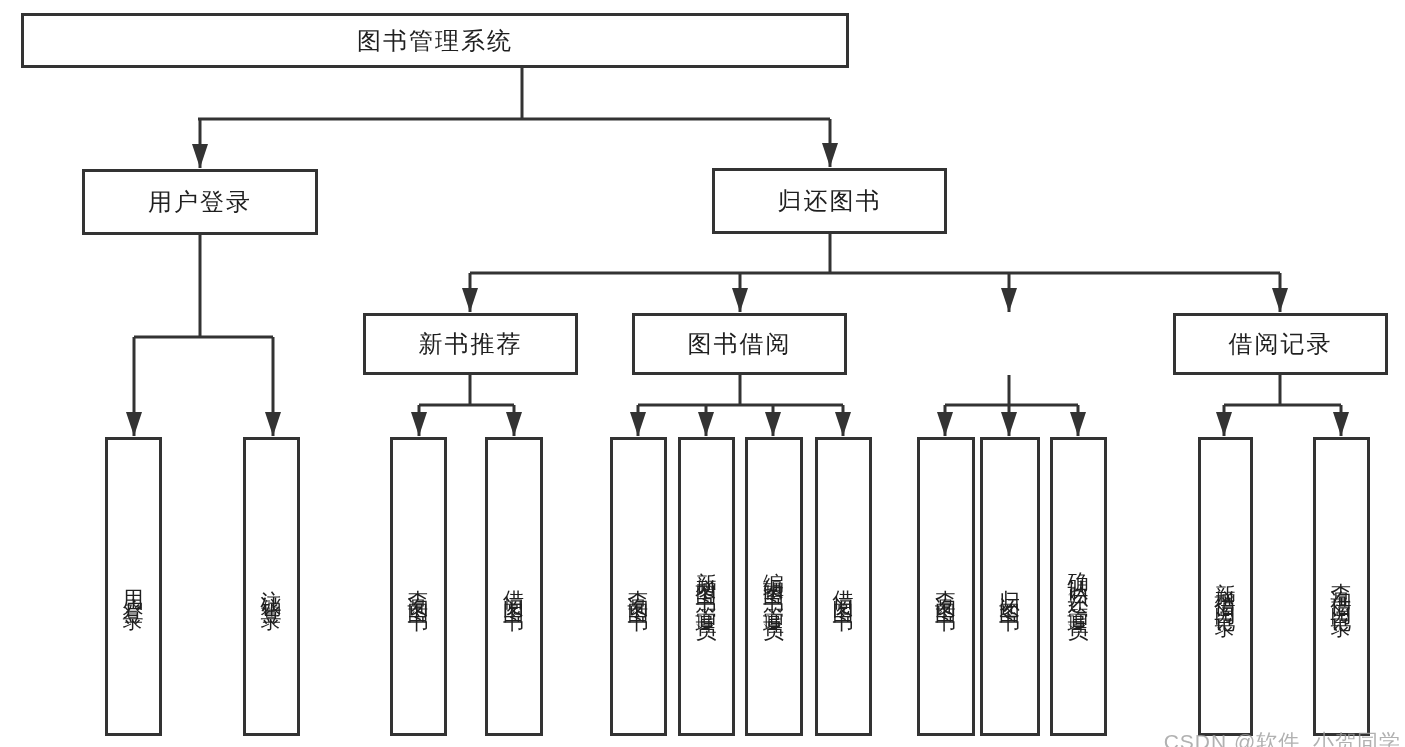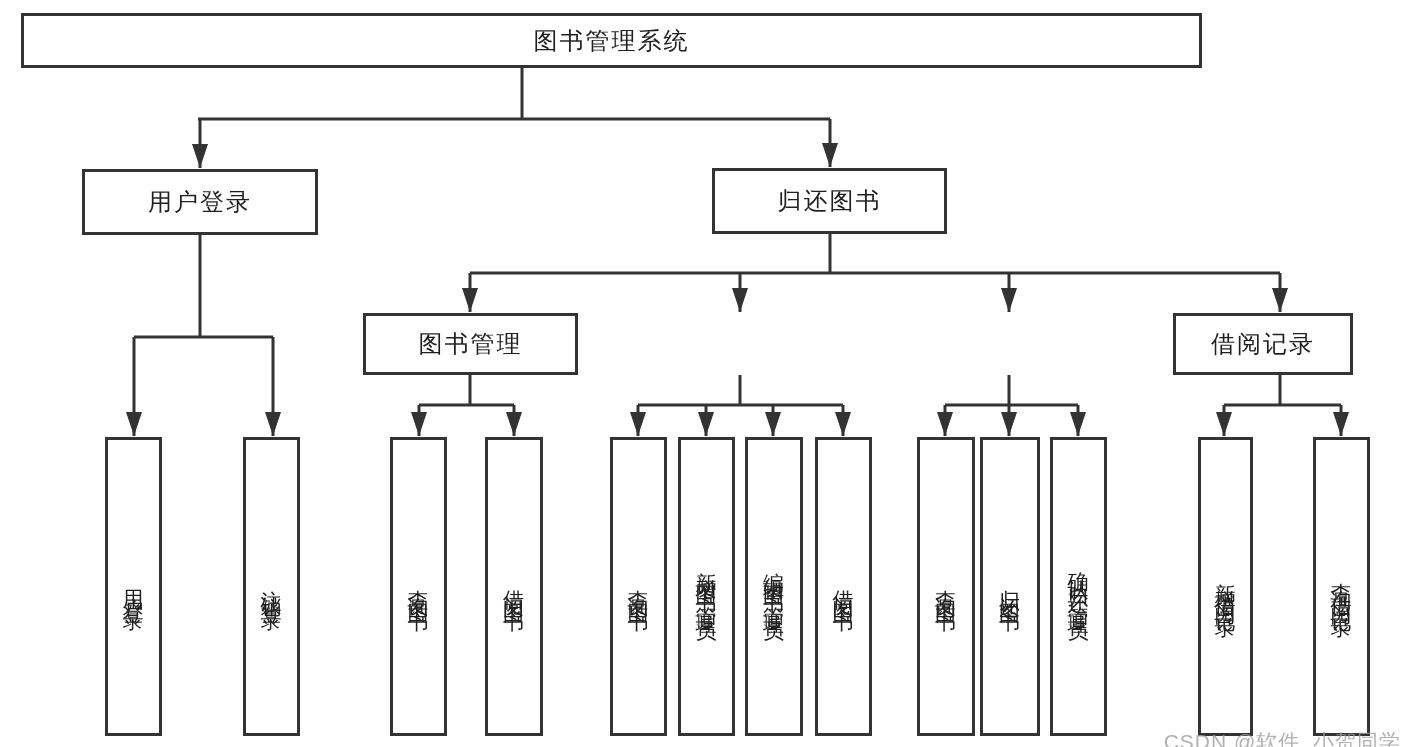--- a/index.html
+++ b/index.html
@@ -104,27 +104,28 @@
       <line x1="1009" y1="405" x2="1009" y2="436" marker-end="url(#arrowhead)"></line>
       <line x1="1078" y1="405" x2="1078" y2="436" marker-end="url(#arrowhead)"></line>
 
       <line x1="1280" y1="375" x2="1280" y2="405"></line>
       <line x1="1224" y1="405" x2="1341" y2="405"></line>
       <line x1="1224" y1="405" x2="1224" y2="436" marker-end="url(#arrowhead)"></line>
       <line x1="1341" y1="405" x2="1341" y2="436" marker-end="url(#arrowhead)"></line>
     </g>
   </svg>
 
-  <div class="node root-node" style="left:21px;top:13px;width:1181px;height:55px">图书管理系统</div>
+  <div class="node root-node" style="left:21px;top:13px;width:828px;height:55px">图书管理系统</div>
 
   <div class="node h-node" style="left:82px;top:169px;width:236px;height:66px">用户登录</div>
   <div class="node h-node" style="left:712px;top:168px;width:235px;height:66px">归还图书</div>
 
-  <div class="node h-node" style="left:363px;top:313px;width:215px;height:62px">图书管理</div>
-  <div class="node h-node" style="left:1173px;top:313px;width:180px;height:62px">借阅记录</div>
+  <div class="node h-node" style="left:363px;top:313px;width:215px;height:62px">新书推荐</div>
+  <div class="node h-node" style="left:632px;top:313px;width:215px;height:62px">图书借阅</div>
+  <div class="node h-node" style="left:1173px;top:313px;width:215px;height:62px">借阅记录</div>
 
   <div class="node v-node" style="left:105px;top:437px;width:57px;height:299px">用户登录</div>
   <div class="node v-node" style="left:243px;top:437px;width:57px;height:299px">注销登录</div>
 
   <div class="node v-node" style="left:390px;top:437px;width:57px;height:299px">查询图书</div>
   <div class="node v-node" style="left:485px;top:437px;width:58px;height:299px">借阅图书</div>
 
   <div class="node v-node" style="left:610px;top:437px;width:57px;height:299px">查询图书</div>
   <div class="node v-node" style="left:678px;top:437px;width:57px;height:299px">新增图书（管理员）</div>
   <div class="node v-node" style="left:745px;top:437px;width:58px;height:299px">编辑图书（管理员）</div>

